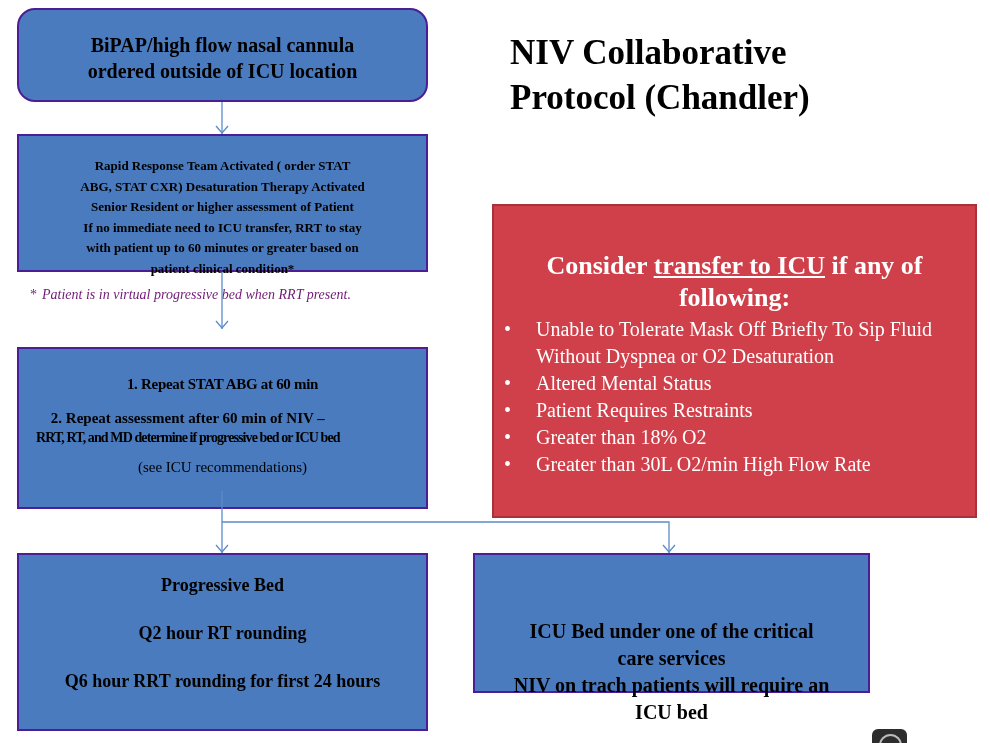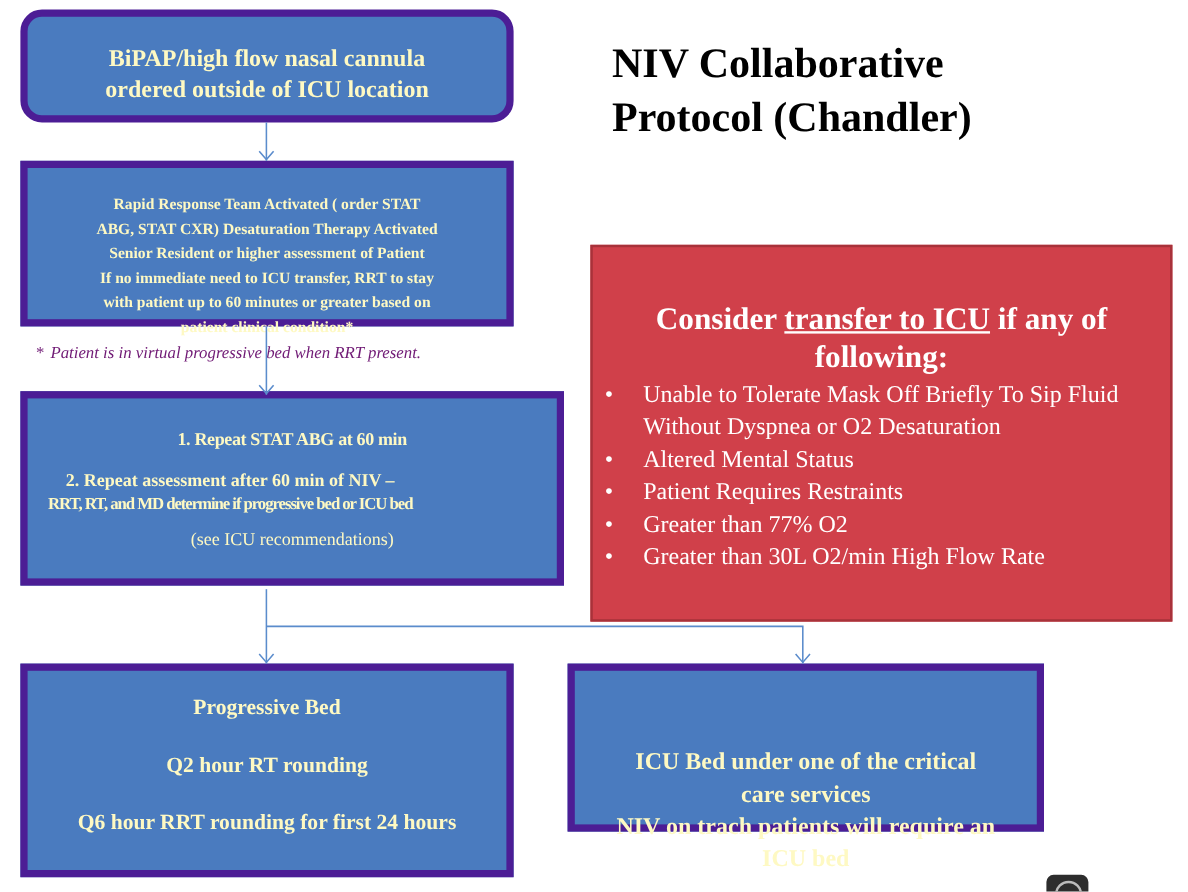--- a/index.html
+++ b/index.html
@@ -1,24 +1,24 @@
 <!DOCTYPE html>
 <html><head>
 <meta charset="utf-8">
 <style>
   html, body { margin:0; padding:0; }
   body { width:990px; height:743px; position:relative; background:#ffffff; overflow:hidden;
          font-family:"Liberation Serif", "DejaVu Serif", serif; }
-  .box { position:absolute; background:#4a7bbf; border:6px solid #4c1d95; box-sizing:border-box;
-         color:#fef9c3; text-align:center; font-weight:bold; }
+  .box { position:absolute; background:#4a7bbf; border:2px solid #4c1d95; box-sizing:border-box;
+         color:#000000; text-align:center; font-weight:bold; }
   .box1 { left:17px; top:8px; width:411px; height:94px; border-radius:18px;
           font-size:20px; line-height:26px; padding-top:22px; }
   .box2 { left:17px; top:134px; width:411px; height:138px;
           font-size:13px; line-height:20.5px; padding-top:20px; }
-  .box3 { left:17px; top:326px; width:453px; height:162px; font-size:14px; }
+  .box3 { left:17px; top:347px; width:411px; height:162px; font-size:14px; }
   .box3 .l1 { position:absolute; left:0; right:0; top:27px; text-align:center; font-size:15px; letter-spacing:-0.3px; }
   .box3 .l2 { position:absolute; left:17px; top:60px; text-align:center; font-size:15px; line-height:19px; }
   .box3 .l2b { letter-spacing:-0.9px; font-size:14px; }
   .box3 .l3 { position:absolute; left:0; right:0; top:110px; text-align:center; font-weight:normal; font-size:15px; }
   .box4 { left:17px; top:553px; width:411px; height:178px; font-size:18px; }
   .box4 .t { position:absolute; left:0; right:0; text-align:center; }
   .box5 { left:473px; top:553px; width:397px; height:140px; font-size:20px; line-height:27px; padding-top:63px; }
   .footnote { position:absolute; left:30px; top:287px; font-size:14px; font-style:italic; color:#701a75; }
   .footnote .star { font-style:normal; margin-right:5px; }
   .title { position:absolute; left:510px; top:30px; font-size:35px; font-weight:bold; line-height:45px; color:#000; }
@@ -85,21 +85,21 @@
 
 <div class="redbox">
   <div class="head">
     <div><span>Consider </span><u>transfer to ICU</u><span> if any of</span></div>
     <div>following:</div>
   </div>
   <ul>
     <li style="width:420px;">Unable to Tolerate Mask Off  Briefly To Sip Fluid Without Dyspnea or O2 Desaturation</li>
     <li>Altered Mental Status</li>
     <li>Patient Requires Restraints</li>
-    <li>Greater than 77% O2</li>
+    <li>Greater than 18% O2</li>
     <li>Greater than 30L O2/min High Flow Rate</li>
   </ul>
 </div>
 
 <svg class="conn" viewBox="0 0 990 743">
   <g stroke="#5b8ccc" stroke-width="1.3" fill="none">
     <line x1="222" y1="102" x2="222" y2="134"></line>
     <polyline points="216,126 222,133 228,126"></polyline>
     <line x1="222" y1="272" x2="222" y2="329"></line>
     <polyline points="216,321 222,328 228,321"></polyline>

